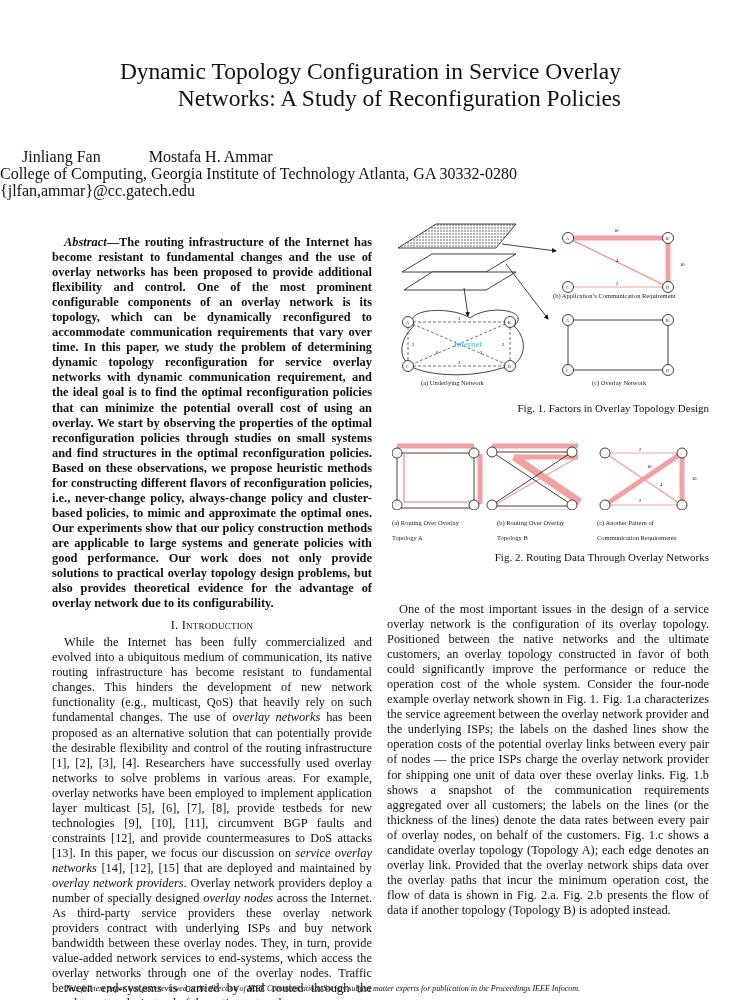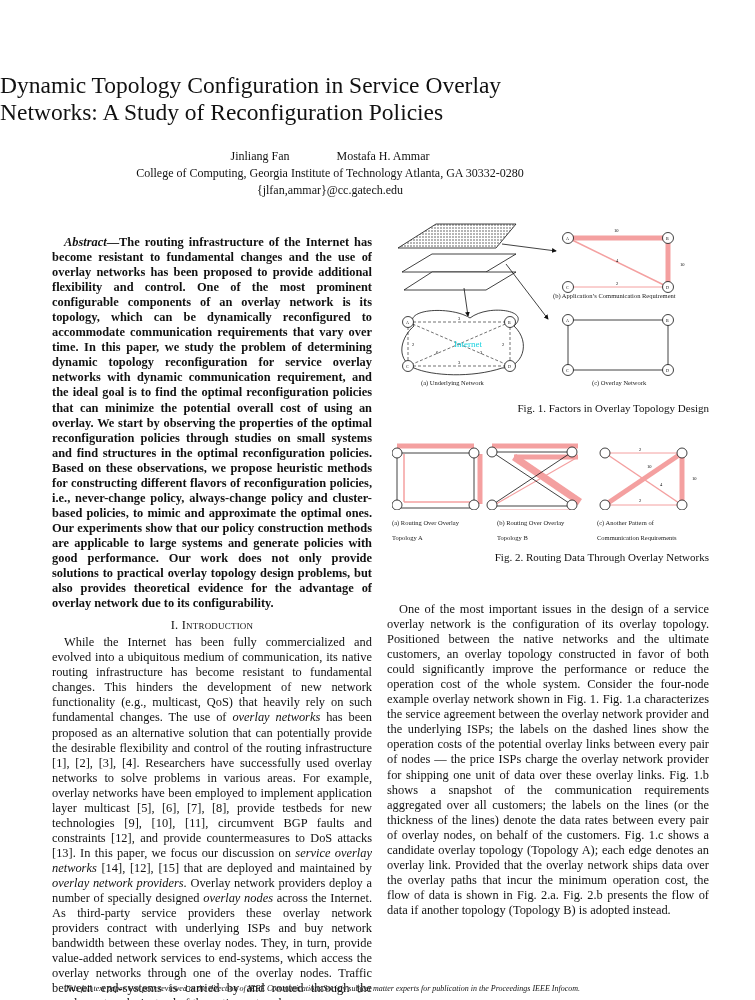--- a/index.html
+++ b/index.html
@@ -1,18 +1,18 @@
 <!DOCTYPE html>
 <html><head>
 <meta charset="utf-8">
 <style>
   html, body { margin:0; padding:0; background:#fff; }
   body { width:755px; height:1000px; position:relative; overflow:hidden; font-family:"Liberation Serif","DejaVu Serif",serif; color:#111; }
-  .title { position:absolute; top:72px; left:0; width:621px; text-align:left; font-size:23.5px; line-height:27px; }
-  .authors { position:absolute; top:148px; left:0; width:660px; text-align:center; font-size:12px; line-height:17px; }
+  .title { position:absolute; top:58px; left:0; width:621px; text-align:right; font-size:23.5px; line-height:27px; }
+  .authors { position:absolute; top:148px; left:0; width:660px; font-size:16px; line-height:17px; }
   .authors .names span { display:inline-block; margin:0 22px; }
   .col { position:absolute; text-align:justify; font-size:12.4px; line-height:15.05px; }
   .col-left { left:52px; top:235px; width:320px; }
   .col-right { left:387px; top:602px; width:322px; }
   .abstract { font-weight:bold; text-indent:12px; }
   .abstract .lead { font-style:italic; }
   .section-head { text-align:center; margin:7px 0 2px 0; font-size:12.4px; letter-spacing:0.2px; }
   .section-head .sc { font-variant:small-caps;margin-top:24px; }
   .para { text-indent:12px; margin:0; }
   .para i { font-style:italic; }

